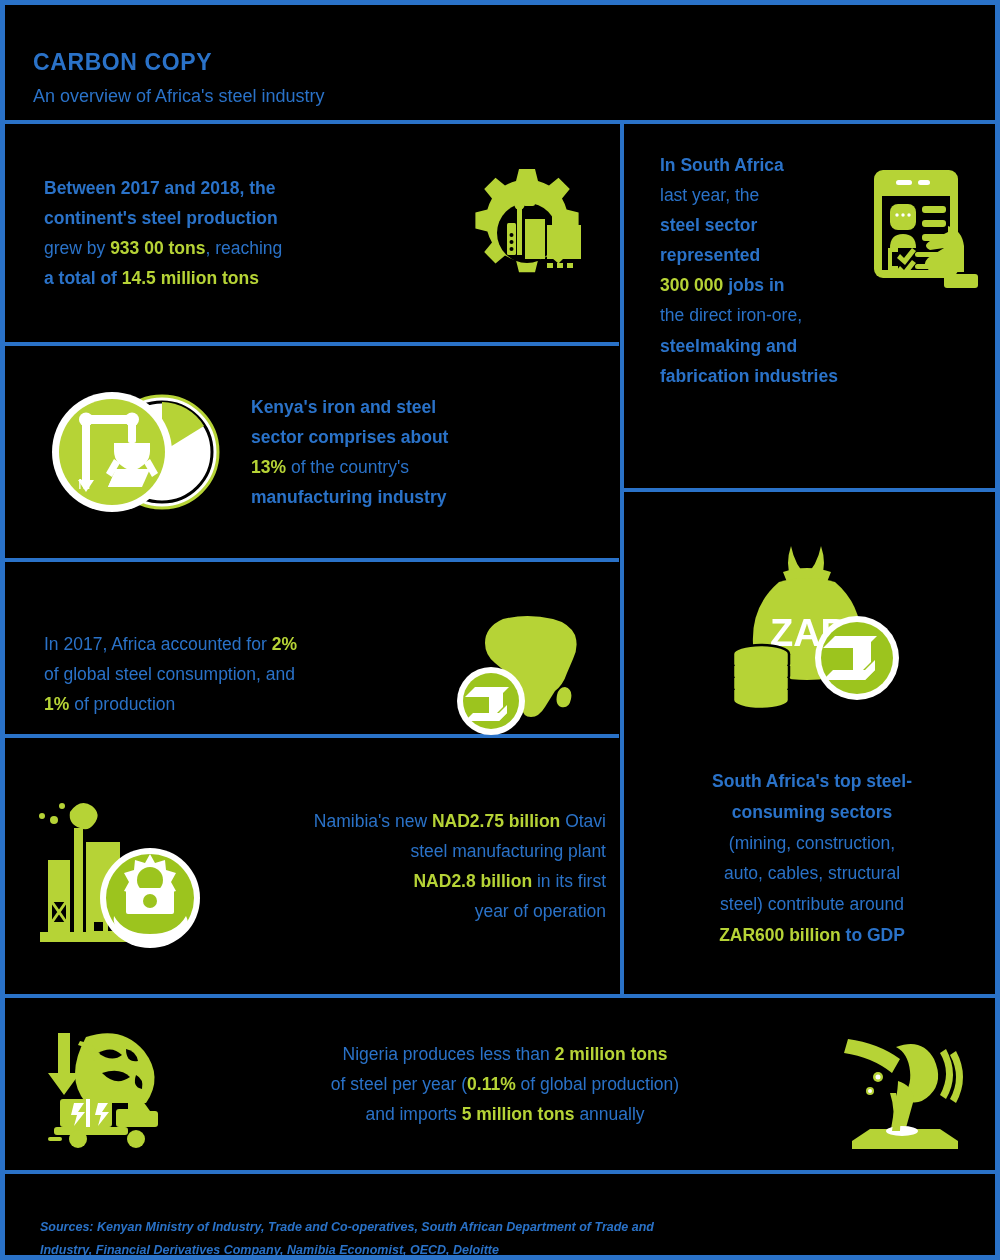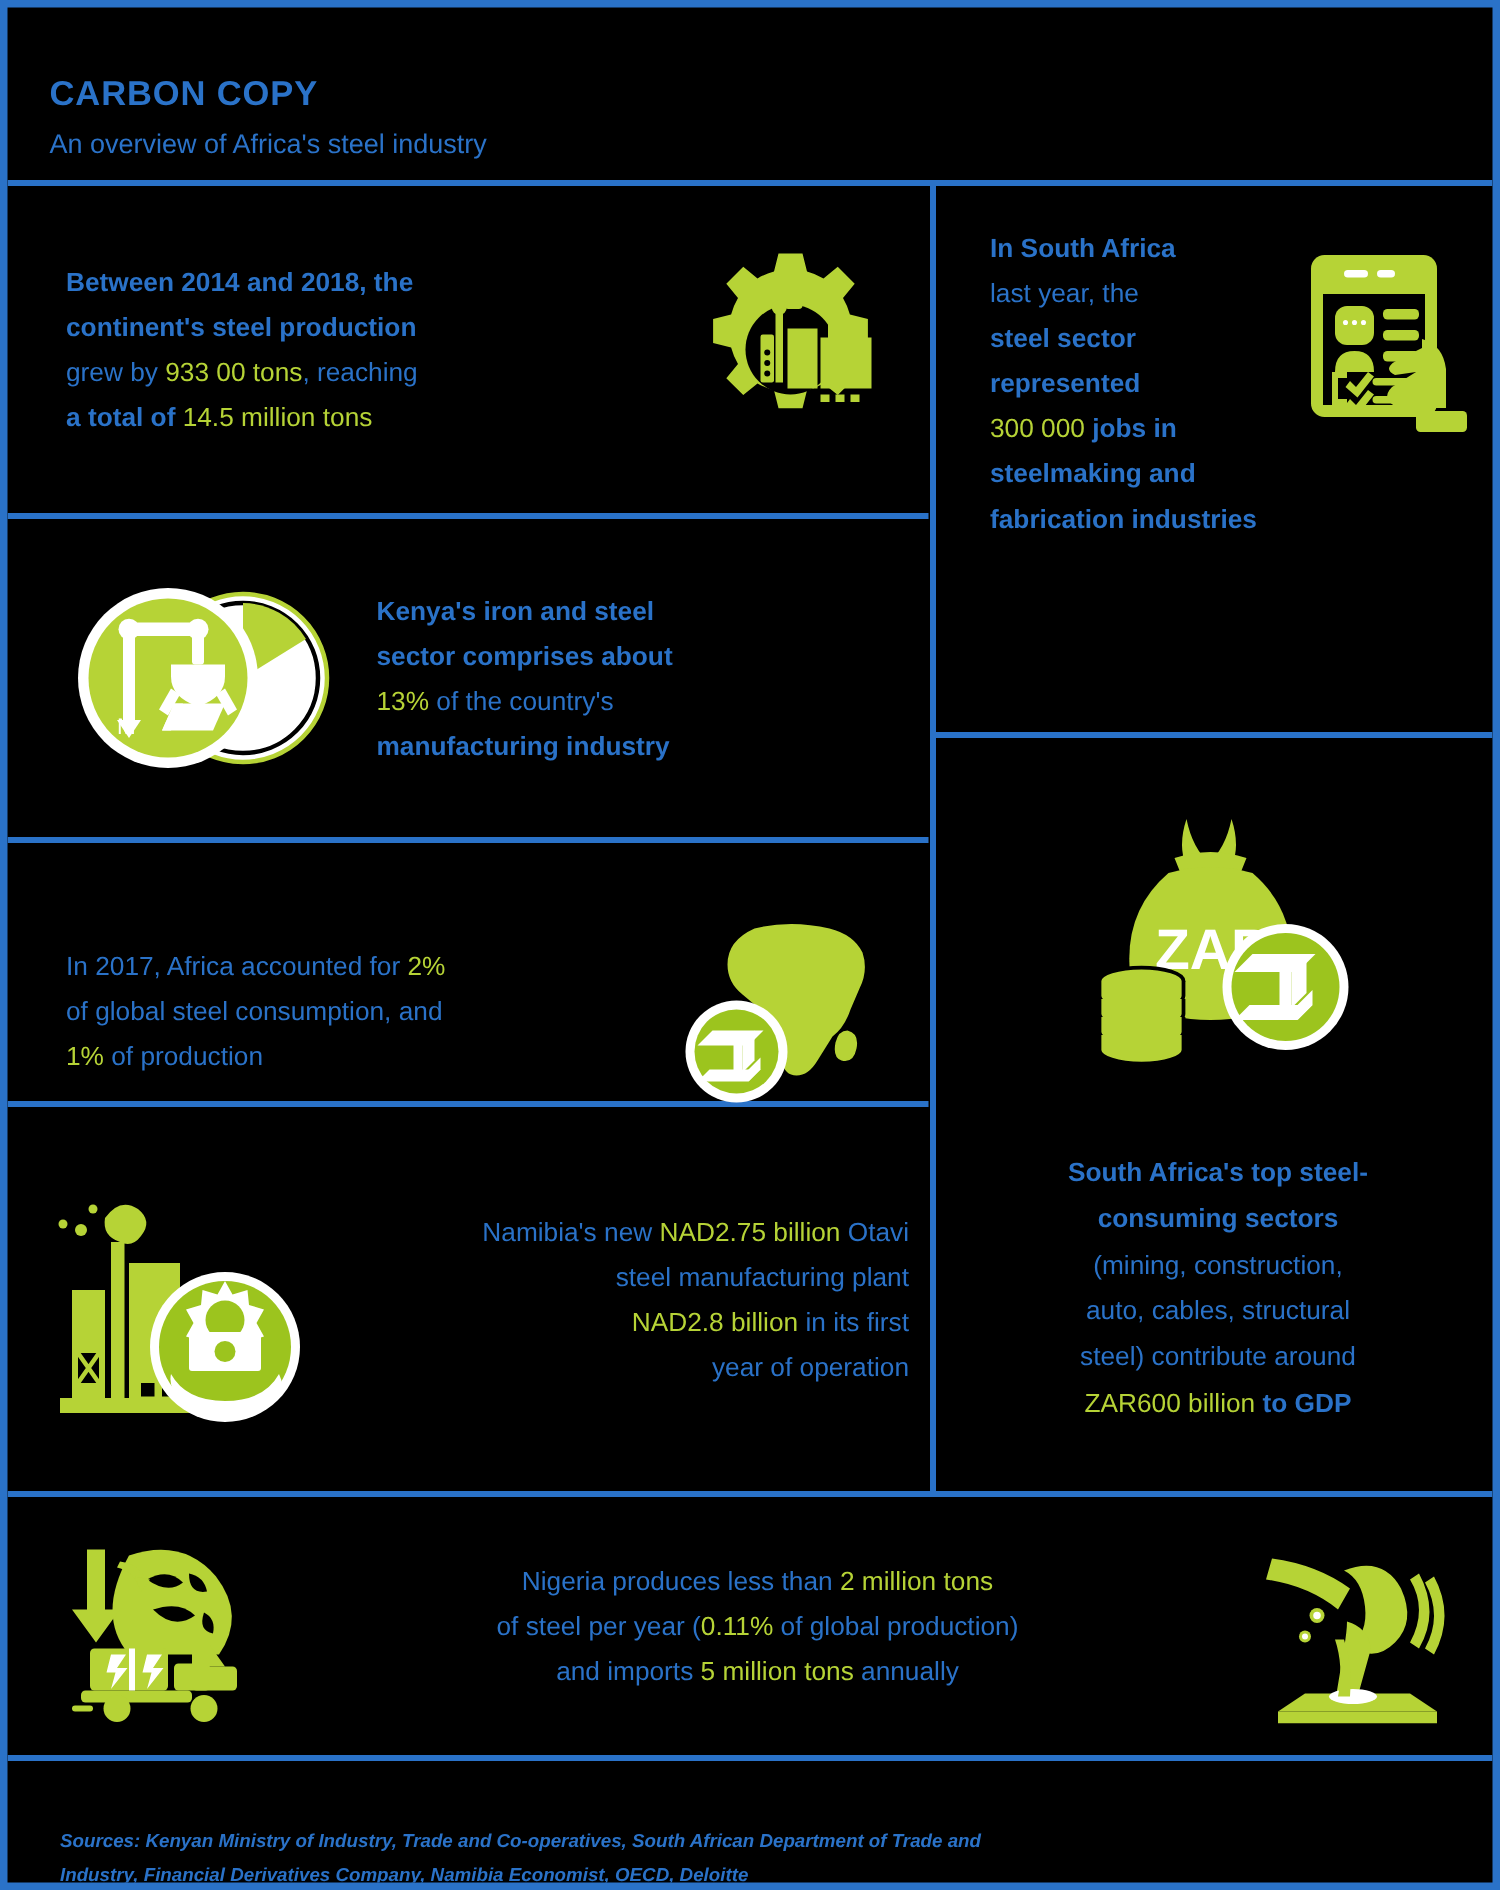--- a/index.html
+++ b/index.html
@@ -61,21 +61,21 @@
     align-items: center;
   }
 
   .txt {
     color: #2a72c8;
     font-size: 17.5px;
     font-weight: bold;
     line-height: 1.72;
   }
   .txt .lt { font-weight: normal; }
-  .txt .gr { color: #b6d336; font-weight: normal; text-align: center; }
+  .txt .gr { color: #b6d336; font-weight: bold; text-align: center; }
 
   .icon-wrap { flex: 0 0 auto; display: flex; align-items: center; justify-content: center; }
 
   
   #p-production { left: 5px;  top: 119px; width: 610px; height: 218px; padding: 0 6px 0 34px; }
   #p-production .txt { width: 400px; }
   #p-production .icon-wrap { width: 175px; }
 
   #p-kenya { left: 5px; top: 341px; width: 610px; height: 212px; padding: 0 20px 0 26px; }
   #p-kenya .icon-wrap { width: 205px; }
@@ -133,21 +133,21 @@
   <div class="hdiv" style="top:337px; width:614px;"></div>
   <div class="hdiv" style="top:553px; width:614px;"></div>
   <div class="hdiv" style="top:729px; width:614px;"></div>
   <div class="hdiv" style="top:483px; left:615px; width:375px;"></div>
   <div class="hdiv" style="top:989px; width:990px;"></div>
   <div class="hdiv" style="top:1165px; width:990px;"></div>
   <div class="vdiv" style="left:615px; top:115px; height:878px;"></div>
 
   <div class="panel" id="p-production">
     <div class="txt">
-      <div><span>Between 2014 and 2018, the</span></div>
+      <div><span>Between 2017 and 2018, the</span></div>
       <div><span>continent's steel production</span></div>
       <div>
         <span class="lt">grew by </span><span class="gr">933 00 tons</span><span class="lt">, reaching</span>
       </div>
       <div>
         <span>a total of </span><span class="gr">14.5 million tons</span>
       </div>
     </div>
     <div class="icon-wrap">
       <svg width="140" height="140" viewBox="0 0 140 140" aria-hidden="true">
@@ -206,20 +206,21 @@
           <path d="M78 58 q14 4 16 20 l0 26 -32 0 q-12-6 -4-14 l16-10 -14 2 q-8-4 0-9 l18-9 z" fill="#b6d336"></path>
           <rect x="74" y="106" width="34" height="14" rx="3" fill="#b6d336"></rect>
         </svg>
       </div>
       <div class="txt">
         <div><span>In South Africa</span></div>
         <div><span class="lt">last year, the</span></div>
         <div><span>steel sector</span></div>
         <div><span>represented</span></div>
         <div><span class="gr">300 000</span><span> jobs in</span></div>
+        <div><span class="lt">the direct iron-ore,</span></div>
         <div><span>steelmaking and</span></div>
         <div><span>fabrication industries</span></div>
       </div>
     </div>
   </div>
 
   <div class="panel" id="p-kenya">
     <div class="icon-wrap">
       <svg width="190" height="150" viewBox="0 0 190 150" aria-hidden="true">
         <circle cx="118" cy="75" r="56" fill="#ffffff" stroke="#b6d336" stroke-width="3"></circle>

